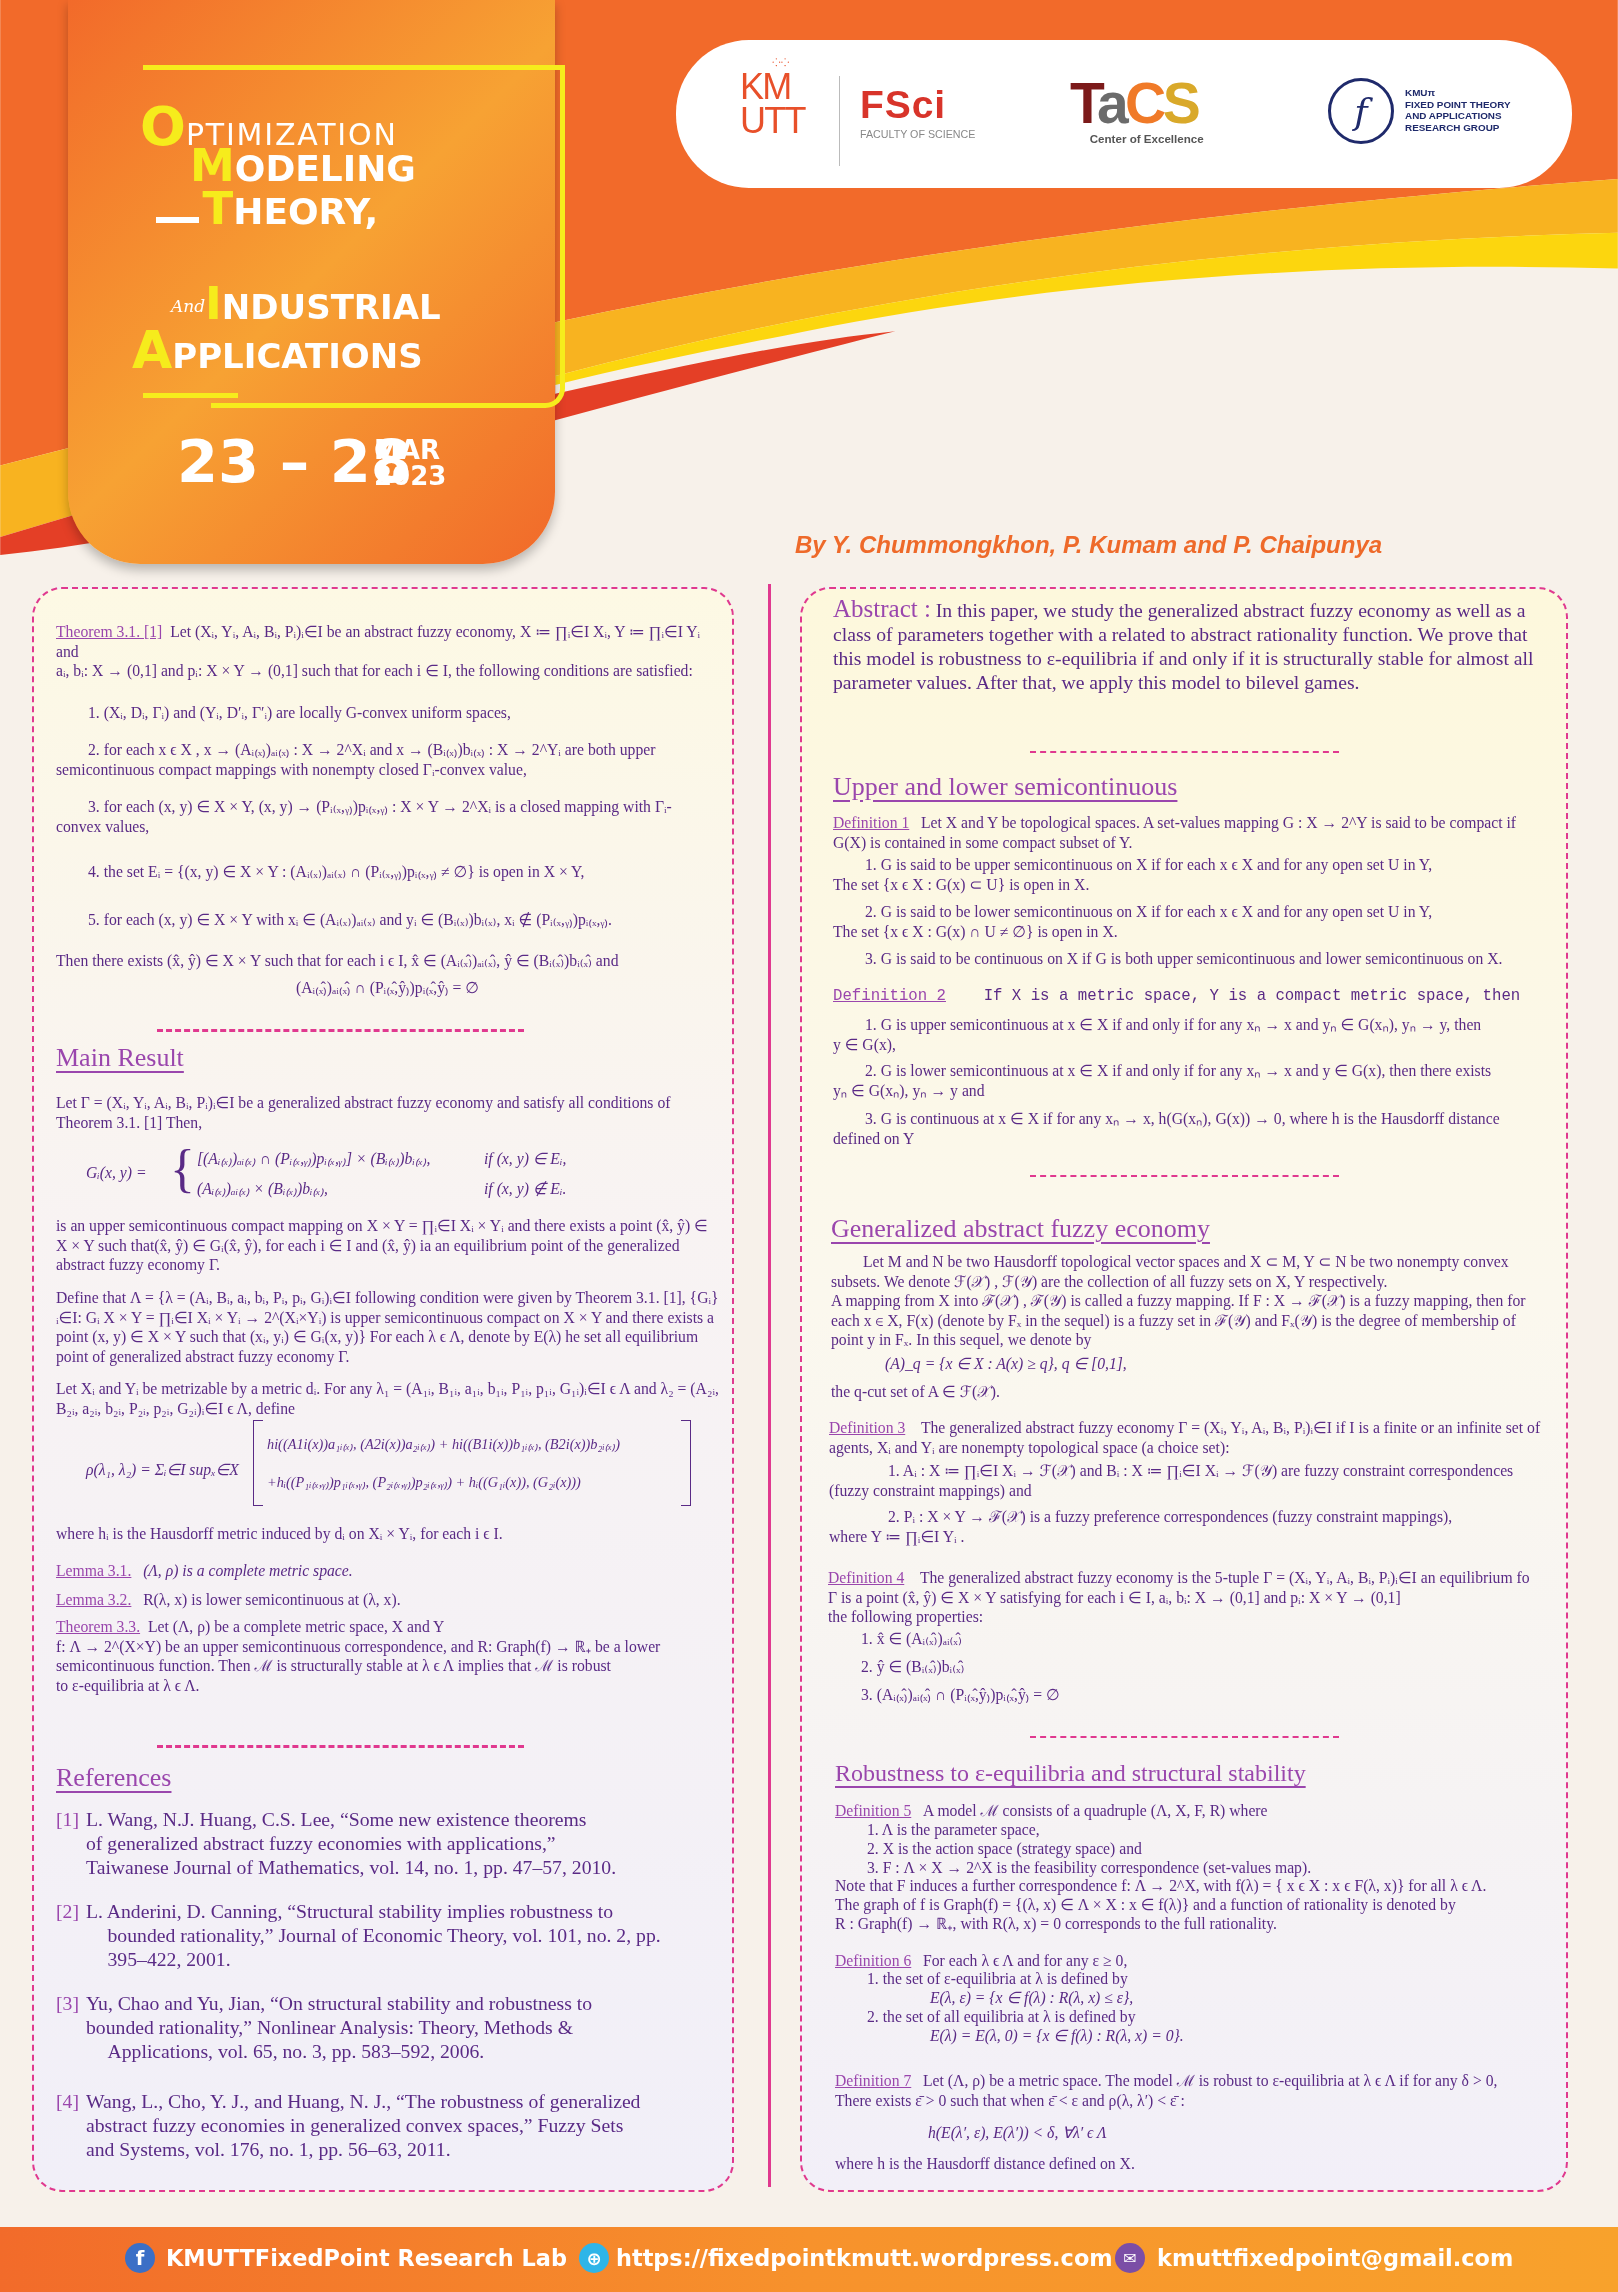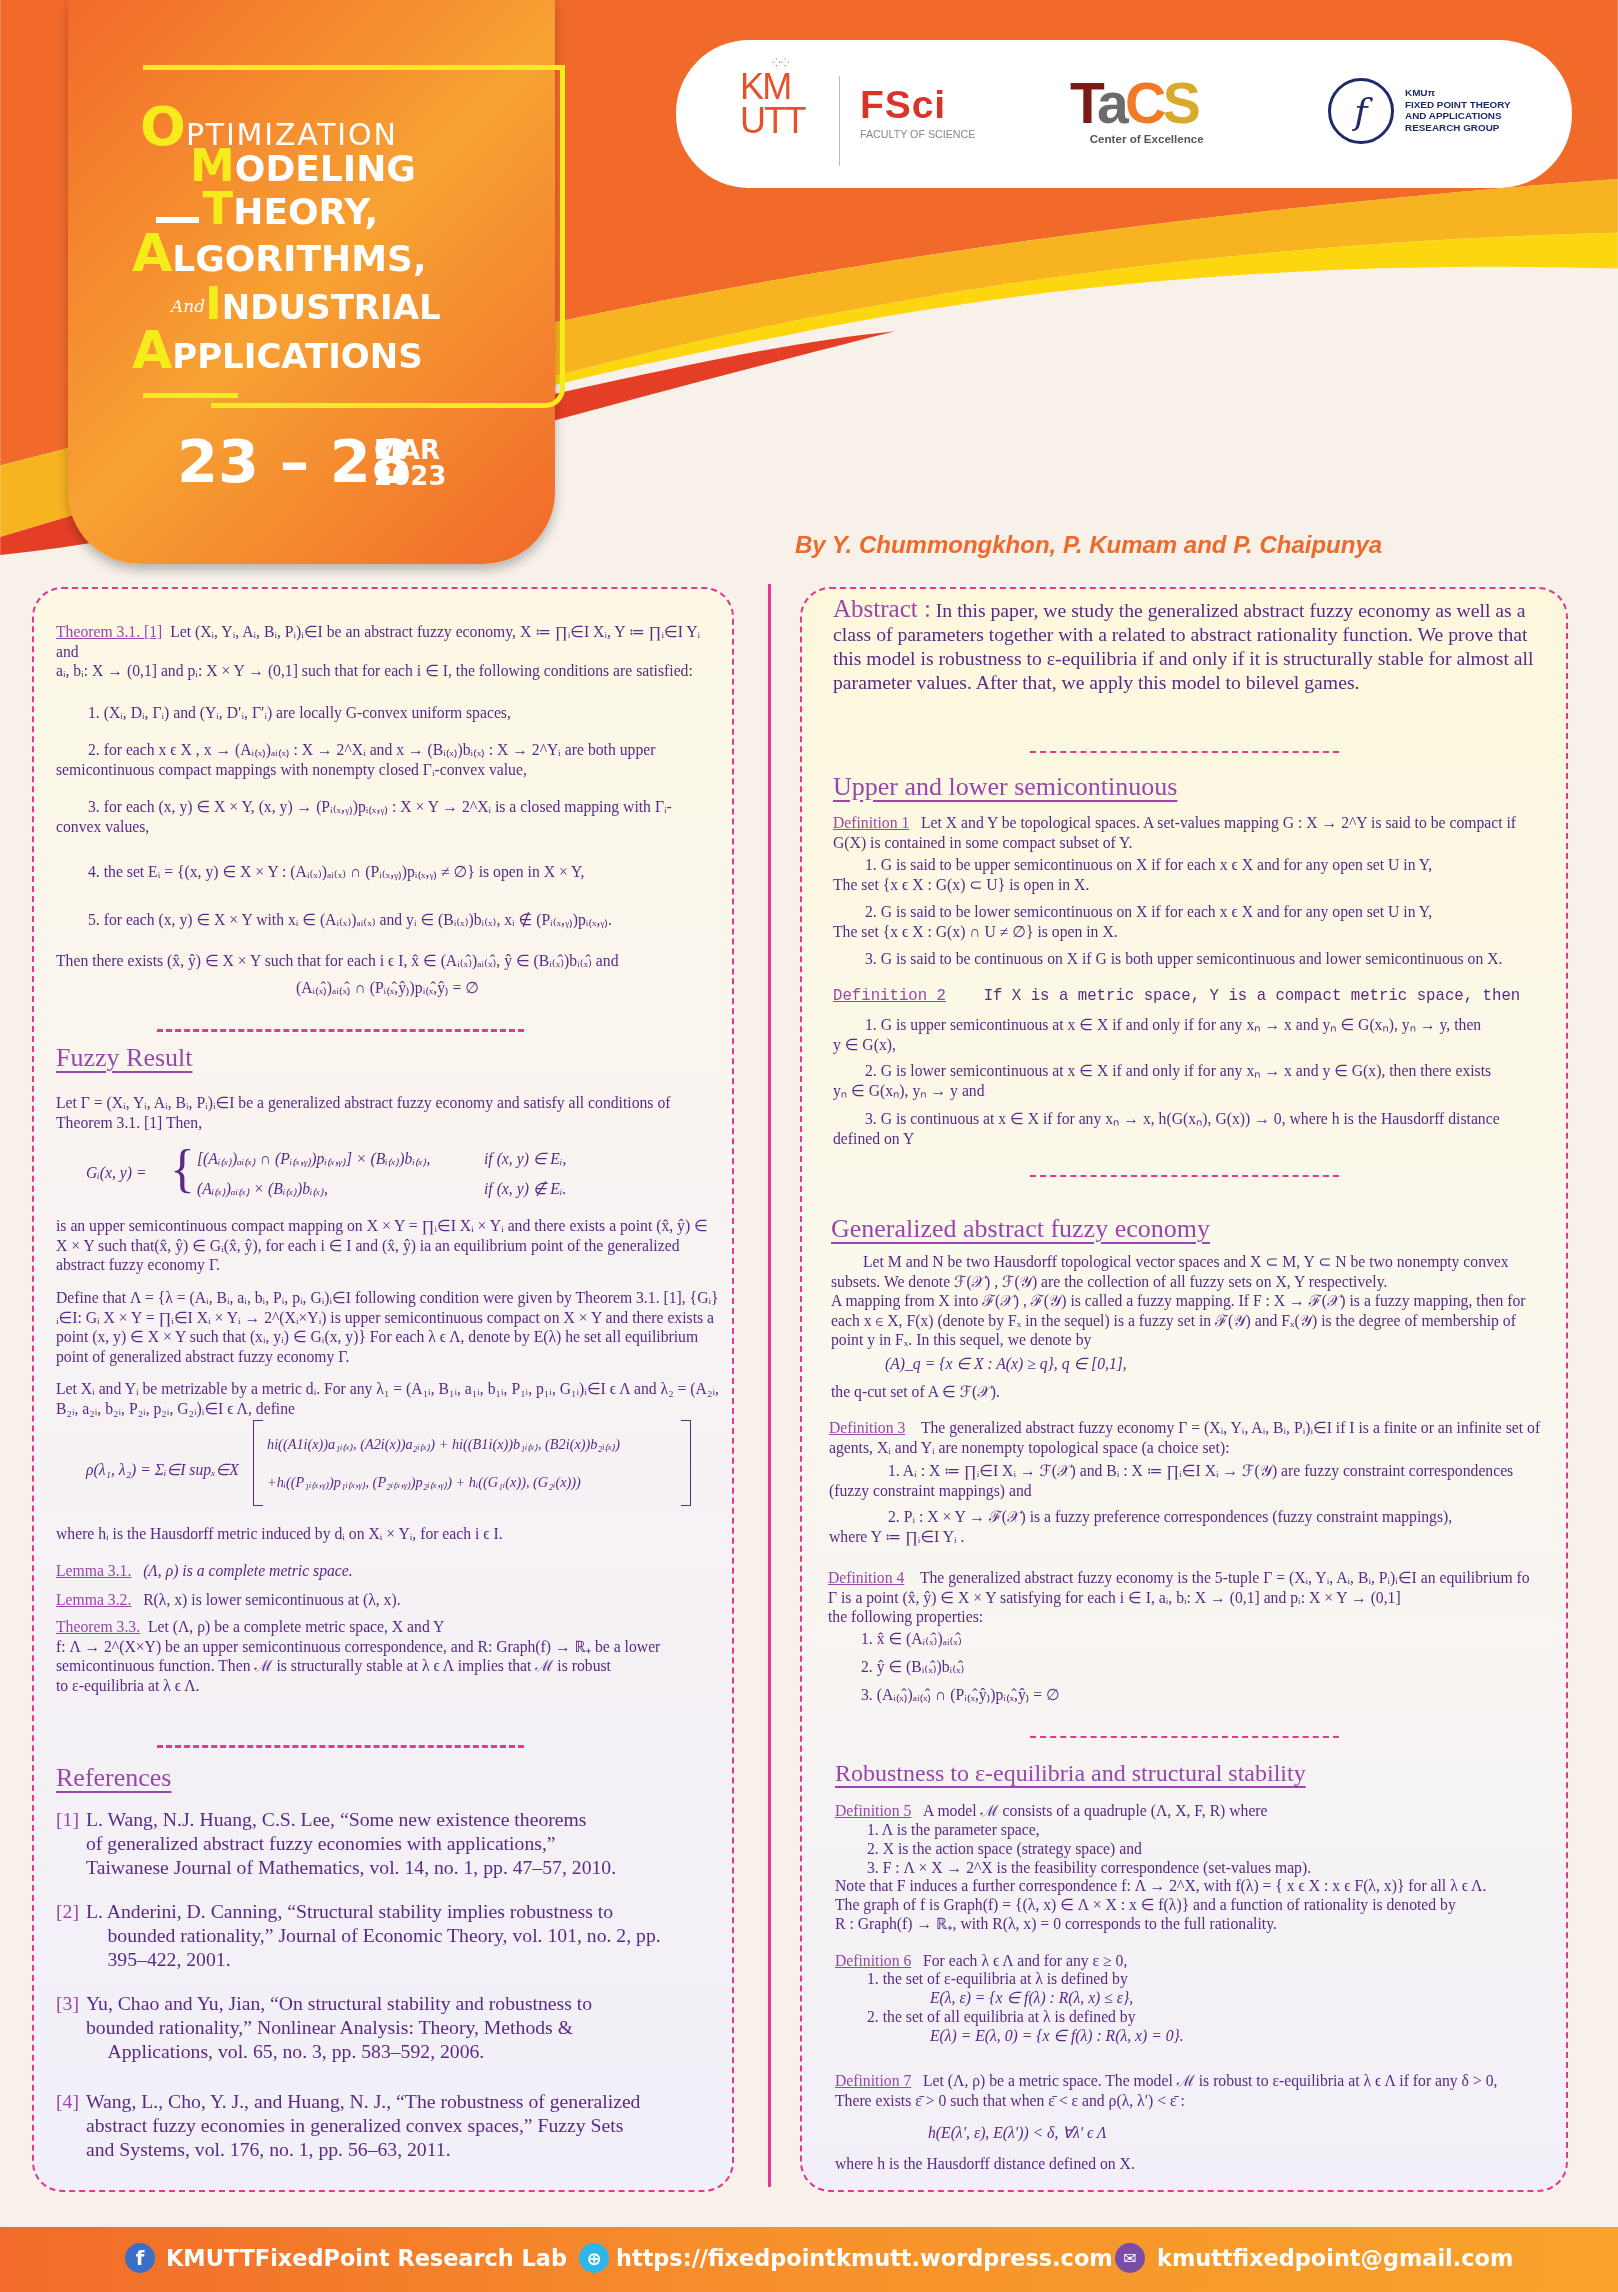--- a/index.html
+++ b/index.html
@@ -117,23 +117,20 @@
 
   <div class="conf-line" style="left:72px;top:100px;">
     <span class="big-letter" style="font-size:54px;">O</span><span style="font-size:30px;letter-spacing:1.8px;font-weight:normal;">PTIMIZATION</span>
   </div>
   <div class="conf-line" style="left:122px;top:143px;">
     <span class="big-letter" style="font-size:45px;">M</span><span style="font-size:36px;">ODELING</span>
   </div>
   <div class="conf-line" style="left:88px;top:186px;">
     <span style="display:inline-block;width:43px;height:5.4px;background:#fff;vertical-align:middle;margin-right:3.6px;"></span><span class="big-letter" style="font-size:45px;">T</span><span style="font-size:36px;">HEORY,</span>
   </div>
-  <div class="conf-line" style="left:64px;top:227px;">
-    <span class="big-letter" style="font-size:52px;">A</span><span style="font-size:36px;">LGORITHMS,</span>
-  </div>
   <div class="conf-line" style="left:103px;top:281px;">
     <span style="font-size:17px;font-style:italic;font-family:'DejaVu Serif',serif;font-weight:normal;vertical-align:7.2px;">And</span><span class="big-letter" style="font-size:45px;">I</span><span style="font-size:34px;">NDUSTRIAL</span>
   </div>
   <div class="conf-line" style="left:64px;top:324px;">
     <span class="big-letter" style="font-size:52px;">A</span><span style="font-size:34px;">PPLICATIONS</span>
   </div>
 
   <div class="conf-date" style="left:109px;">23 – 28</div>
   <div class="conf-month" style="left:306px;">
     <div>MAR</div>
@@ -186,21 +183,21 @@
 </div>
 <div class="txt indent" style="left:56px;top:703px;width:630px;">1.  (Xᵢ, Dᵢ, Γᵢ) and (Yᵢ, D′ᵢ, Γ′ᵢ) are locally G-convex uniform spaces,</div>
 <div class="txt" style="left:56px;top:740px;width:663px;text-indent:32px;">2.  for each x ϵ X , x → (Aᵢ₍ₓ₎)ₐᵢ₍ₓ₎ : X → 2^Xᵢ and x → (Bᵢ₍ₓ₎)bᵢ₍ₓ₎ : X → 2^Yᵢ are both upper semicontinuous compact mappings with nonempty closed Γᵢ-convex value,</div>
 <div class="txt" style="left:56px;top:797px;width:663px;text-indent:32px;">3.  for each (x, y) ∈ X × Y, (x, y) → (Pᵢ₍ₓ,ᵧ₎)pᵢ₍ₓ,ᵧ₎ : X × Y → 2^Xᵢ  is a closed mapping with Γᵢ- convex values,</div>
 <div class="txt indent" style="left:56px;top:862px;width:630px;">4.  the set Eᵢ = {(x, y) ∈ X × Y : (Aᵢ₍ₓ₎)ₐᵢ₍ₓ₎ ∩ (Pᵢ₍ₓ,ᵧ₎)pᵢ₍ₓ,ᵧ₎ ≠ ∅} is open in X × Y,</div>
 <div class="txt indent" style="left:56px;top:910px;width:630px;">5.  for each (x, y) ∈ X × Y with xᵢ ∈ (Aᵢ₍ₓ₎)ₐᵢ₍ₓ₎ and yᵢ ∈ (Bᵢ₍ₓ₎)bᵢ₍ₓ₎, xᵢ ∉ (Pᵢ₍ₓ,ᵧ₎)pᵢ₍ₓ,ᵧ₎.</div>
 <div class="txt" style="left:56px;top:951px;width:663px;">Then there exists (x̂, ŷ) ∈ X × Y such that for each i ϵ I, x̂ ∈ (Aᵢ₍ₓ̂₎)ₐᵢ₍ₓ̂₎, ŷ ∈ (Bᵢ₍ₓ̂₎)bᵢ₍ₓ̂₎ and</div>
 <div class="txt center" style="left:56px;top:978px;width:663px;">(Aᵢ₍ₓ̂₎)ₐᵢ₍ₓ̂₎ ∩ (Pᵢ₍ₓ̂,ŷ₎)pᵢ₍ₓ̂,ŷ₎ = ∅</div>
 <div class="sep" style="left:157px;top:1029px;width:367px;"></div>
 
-<div class="ul-head" style="left:56px;top:1043px;">Fuzzy Result</div>
+<div class="ul-head" style="left:56px;top:1043px;">Main Result</div>
 <div class="txt" style="left:56px;top:1093px;width:663px;">Let Γ = (Xᵢ, Yᵢ, Aᵢ, Bᵢ, Pᵢ)ᵢ∈I be a generalized abstract fuzzy economy and  satisfy  all conditions of Theorem 3.1. [1] Then,</div>
 
 <div>
   <div class="txt math" style="left:86px;top:1163px;">Gᵢ(x, y) =</div>
   <div style="position:absolute;left:170px;top:1142px;font-size:52px;line-height:54px;color:#5a2a86;">{</div>
   <div class="txt math" style="left:197px;top:1149px;">[(Aᵢ₍ₓ₎)ₐᵢ₍ₓ₎ ∩ (Pᵢ₍ₓ,ᵧ₎)pᵢ₍ₓ,ᵧ₎] × (Bᵢ₍ₓ₎)bᵢ₍ₓ₎,</div>
   <div class="txt math" style="left:484px;top:1149px;">if (x, y) ∈ Eᵢ,</div>
   <div class="txt math" style="left:197px;top:1179px;">(Aᵢ₍ₓ₎)ₐᵢ₍ₓ₎ × (Bᵢ₍ₓ₎)bᵢ₍ₓ₎,</div>
   <div class="txt math" style="left:484px;top:1179px;">if (x, y) ∉ Eᵢ.</div>
 </div>

